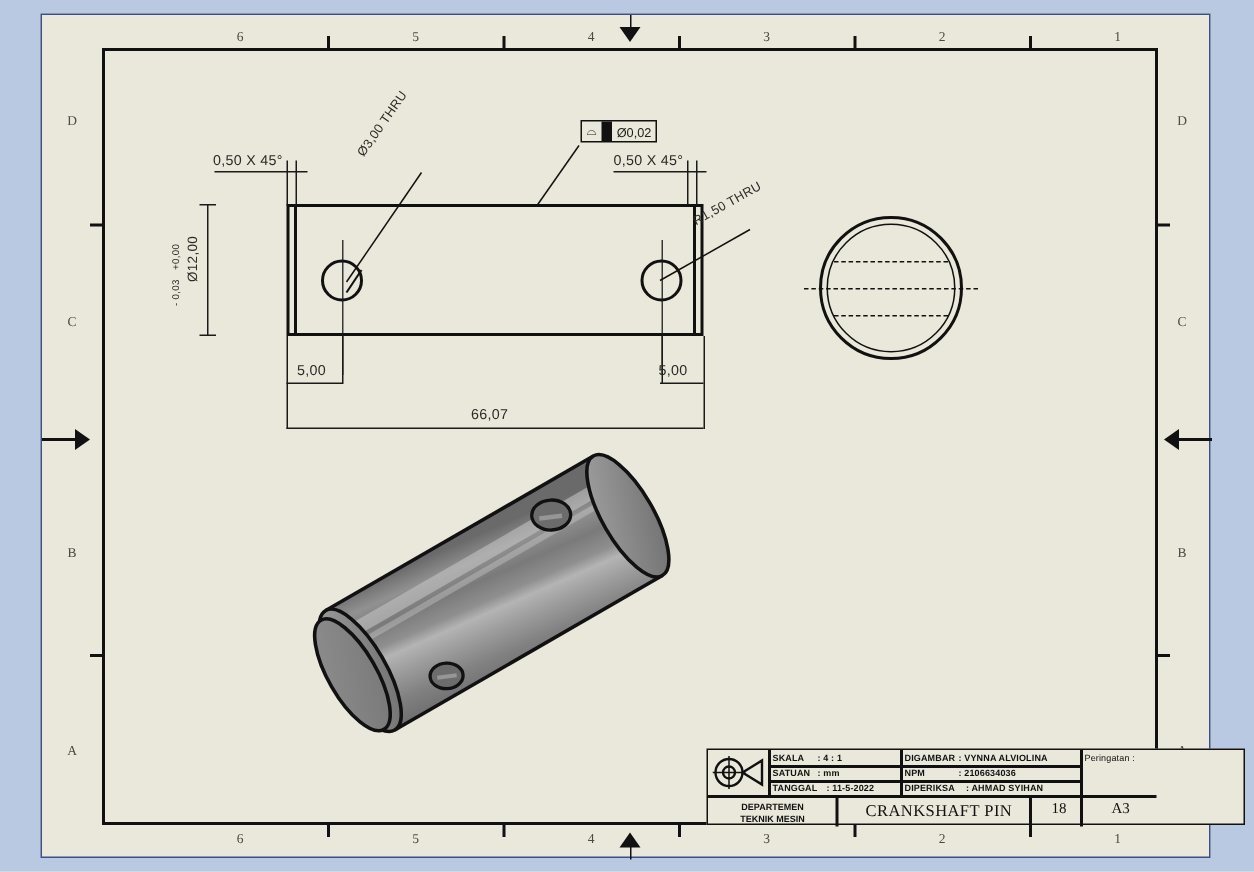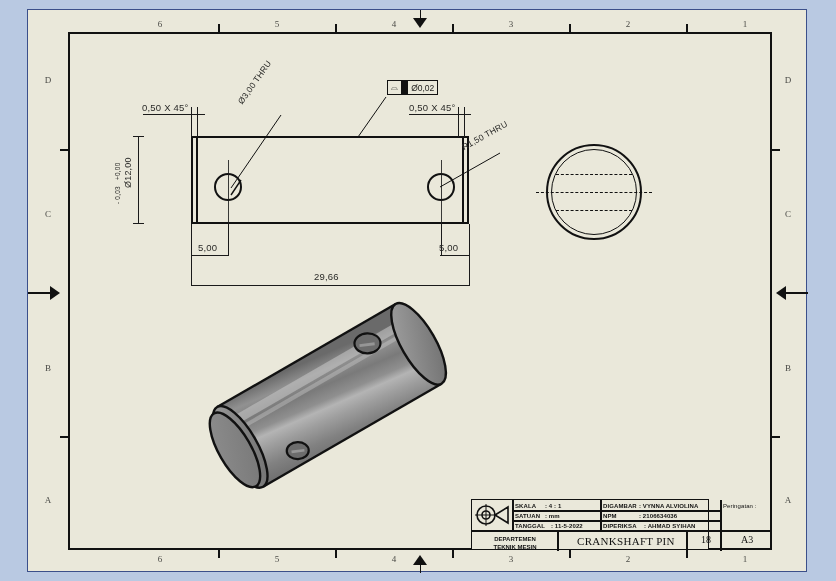--- a/index.html
+++ b/index.html
@@ -79,21 +79,21 @@
     display:flex;align-items:center;height:15px;box-sizing:border-box;
   }
   .tolbox > span{font-size:8.5px;color:#1d1d1b;padding:0 3px;white-space:nowrap;}
   .tolsep{width:1.4px;height:100%;background:#111;}
 
   
   .model{position:absolute;left:150px;top:278px;width:300px;height:215px;}
 
   
   .tb{
-    position:absolute;left:443px;top:489px;width:238px;height:51px;
+    position:absolute;left:443px;top:489px;width:359px;height:51px;
     border:1.6px solid #111;box-sizing:border-box;background:#eae8da;
     font-family:"Liberation Sans", sans-serif;
   }
   .tb .vline{position:absolute;width:1.6px;background:#111;top:0;}
   .tb .hline{position:absolute;height:1.6px;background:#111;}
   .tcell{position:absolute;font-size:6px;color:#111;white-space:nowrap;font-weight:bold;letter-spacing:.1px;}
   .tbig{position:absolute;font-size:11px;color:#111;white-space:nowrap;
         font-family:"Liberation Serif", serif;font-variant:small-caps;letter-spacing:.3px;}
   .tmid{position:absolute;font-size:10px;color:#111;white-space:nowrap;font-family:"Liberation Serif", serif;}
   .tdept{position:absolute;font-size:6px;color:#111;font-weight:bold;text-align:center;line-height:8px;}
@@ -212,21 +212,21 @@
     <div class="ln thin" style="left:412.5px;top:214px;width:1px;height:32px"></div>
     <div class="ln thin" style="left:441px;top:214px;width:1px;height:62px"></div>
 
     <div class="ln thin" style="left:163px;top:245px;width:37px;height:1px"></div>
     <div class="dimtxt" style="left:170px;top:232px">5,00</div>
 
     <div class="ln thin" style="left:412px;top:245px;width:29px;height:1px"></div>
     <div class="dimtxt" style="left:411px;top:232px">5,00</div>
 
     <div class="ln thin" style="left:163px;top:275px;width:278px;height:1px"></div>
-    <div class="dimtxt" style="left:286px;top:261px">29,66</div>
+    <div class="dimtxt" style="left:286px;top:261px">66,07</div>
 
     <svg class="model" viewBox="0 0 300 215">
       <defs>
         <linearGradient id="bodyg" x1="0" y1="1" x2="0.25" y2="0">
           <stop offset="0" stop-color="#6e6e6e"></stop>
           <stop offset="0.18" stop-color="#818181"></stop>
           <stop offset="0.36" stop-color="#9e9e9e"></stop>
           <stop offset="0.48" stop-color="#b4b4b4"></stop>
           <stop offset="0.56" stop-color="#8f8f8f"></stop>
           <stop offset="0.70" stop-color="#7a7a7a"></stop>

